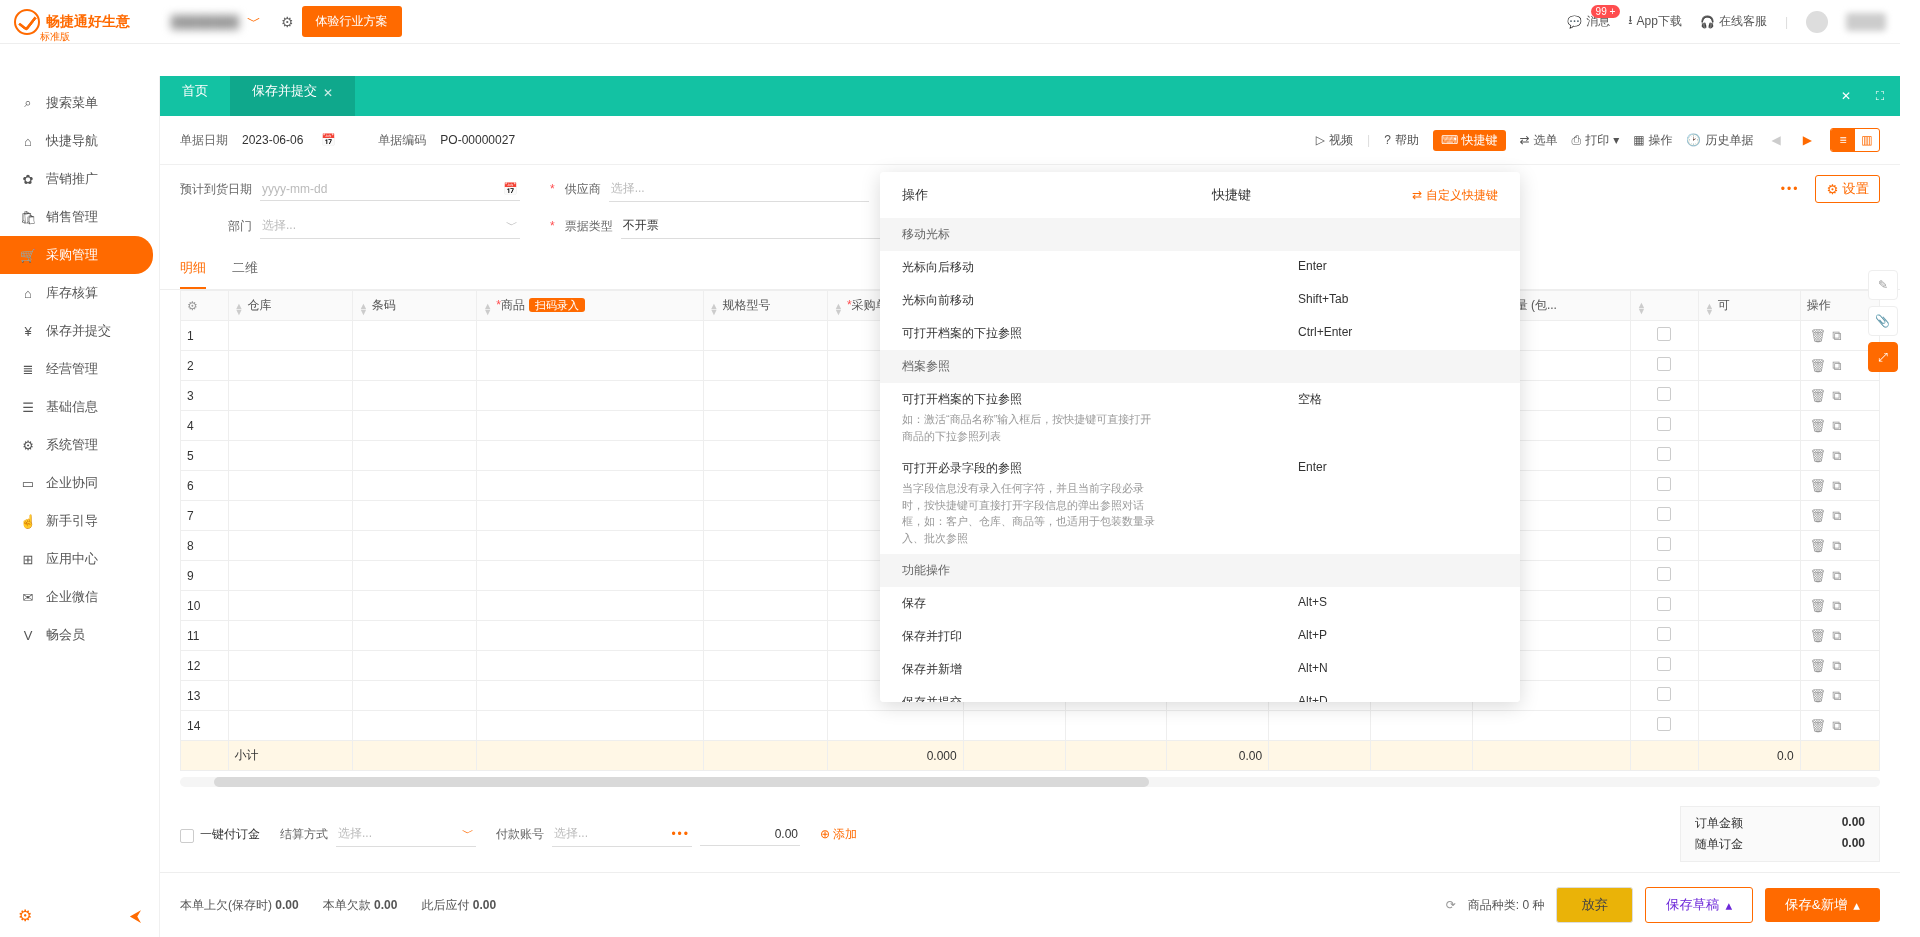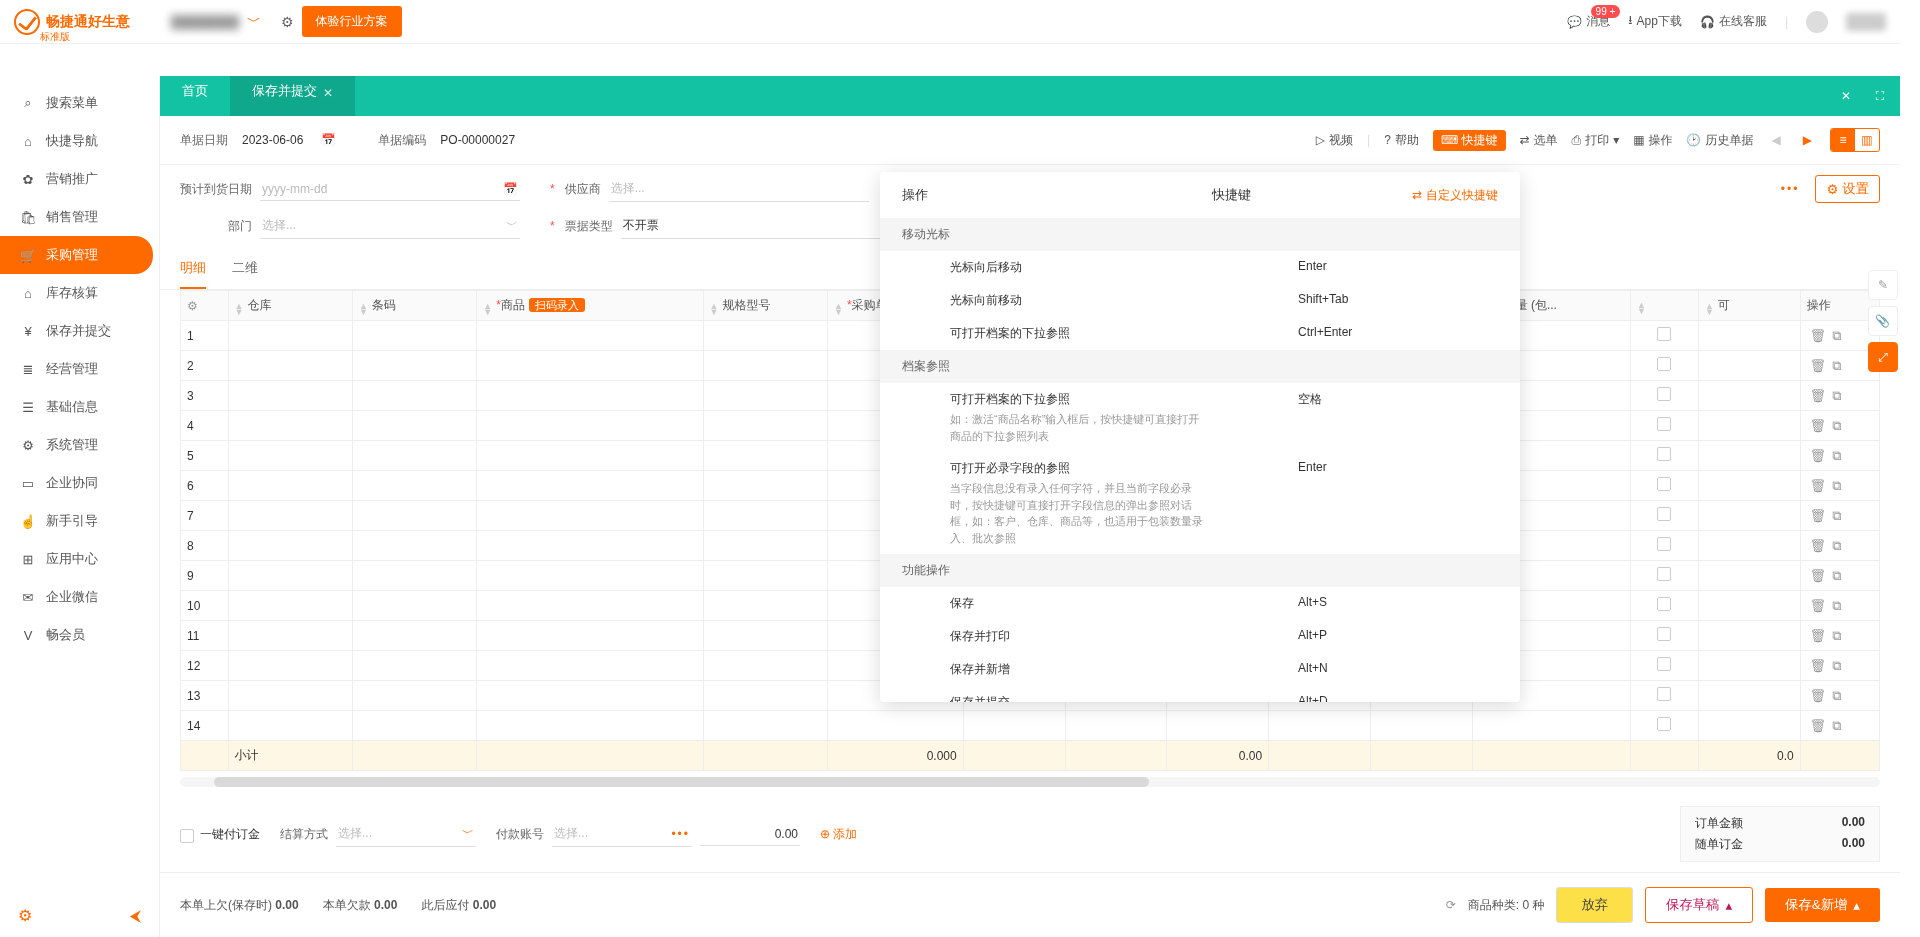--- a/index.html
+++ b/index.html
@@ -96,32 +96,32 @@
 .add-link { color: #ff6a00; display: flex; align-items: center; gap: 3px; cursor: pointer; }
 .totals-box { margin-left: auto; border: 1px solid #eee; padding: 6px 14px; background: #fafafa; min-width: 200px; }
 .totals-box .line { display: flex; justify-content: space-between; padding: 2px 0; }
 .totals-box .amt { font-weight: 700; }
 
 
 .bottom-bar { display: flex; align-items: center; padding: 14px 20px; border-top: 1px solid #eee; gap: 24px; }
 .bottom-bar .stat { color: #555; }
 .bottom-bar .stat b { font-weight: 700; }
 .bottom-right { margin-left: auto; display: flex; align-items: center; gap: 12px; }
-.btn-ghost { border: 1px solid #ddd; background: #fde047; padding: 8px 24px; border-radius: 3px; cursor: pointer; color: #444; }
-.btn-outline-orange { border: 1px solid #ff6a00; background: #fff; color: #be185d; padding: 8px 20px; border-radius: 3px; cursor: pointer; display: flex; align-items: center; gap: 6px; }
+.btn-ghost { border: 1px solid #ddd; background: #eab308; padding: 8px 24px; border-radius: 3px; cursor: pointer; color: #444; }
+.btn-outline-orange { border: 1px solid #ff6a00; background: #fff; color: #6d28d9; padding: 8px 20px; border-radius: 3px; cursor: pointer; display: flex; align-items: center; gap: 6px; }
 .btn-solid-orange { border: none; background: #ff6a00; color: #fff; padding: 8px 20px; border-radius: 3px; cursor: pointer; display: flex; align-items: center; gap: 6px; }
 
 
 .shortcut-pop { position: absolute; top: 96px; left: 880px; width: 640px; max-height: 530px; background: #fff; box-shadow: 0 4px 20px rgba(0,0,0,.15); border-radius: 4px; overflow: auto; z-index: 50; padding-bottom: 6px; }
 .shortcut-pop .sp-head { display: flex; align-items: center; padding: 14px 22px; }
 .shortcut-pop .sp-head .col-a { flex: 1; font-size: 13px; color: #333; }
 .shortcut-pop .sp-head .link-orange { color: #ff6a00; cursor: pointer; display: flex; align-items: center; gap: 4px; }
 .sp-section { background: #f5f5f5; padding: 8px 22px; color: #666; font-size: 12px; }
 .sp-row { display: flex; padding: 8px 22px; align-items: flex-start; }
-.sp-row .a { flex: 1; color: #333; margin-left: 48px; }
+.sp-row .a { flex: 1; color: #333; }
 .sp-row .a .hint { color: #999; font-size: 11px; margin-top: 3px; line-height: 1.5; max-width: 260px; }
 .sp-row .b { width: 200px; color: #333; }
 
 
 .right-rail { position: absolute; right: 0; top: 44px; width: 32px; display: flex; flex-direction: column; gap: 6px; padding-top: 150px; }
 .rail-btn { width: 30px; height: 30px; border: 1px solid #eee; border-radius: 4px; display: flex; align-items: center; justify-content: center; color: #999; cursor: pointer; background:#fff; }
 .rail-btn.active { background: #ff6a00; color: #fff; border-color: #ff6a00; }
 
 .arrow-nav { color:#ccc; cursor:pointer; padding:0 4px; }
 </style>

